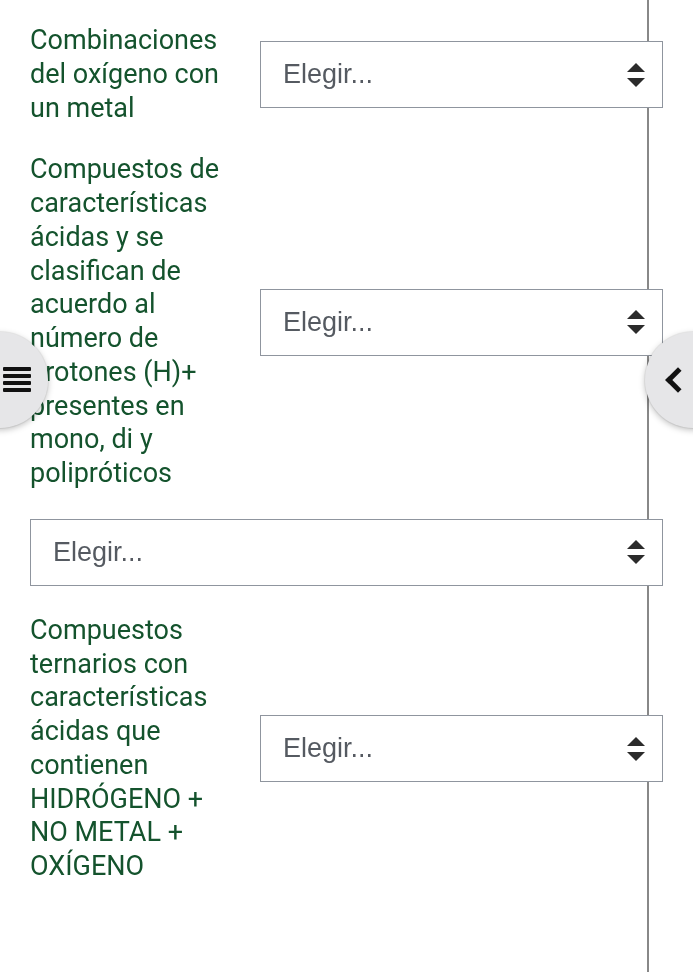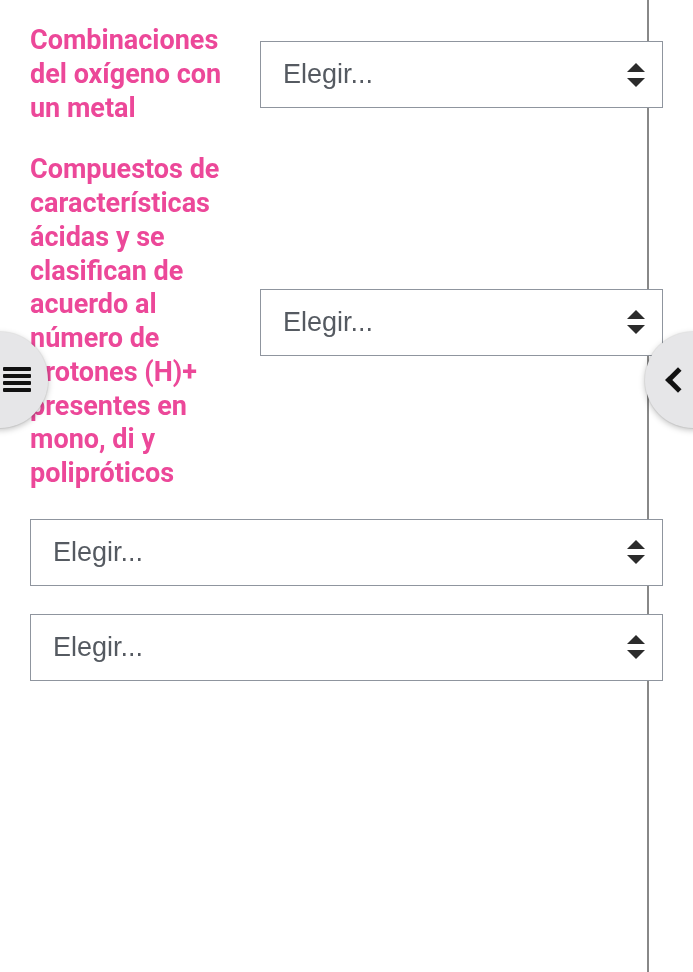--- a/index.html
+++ b/index.html
@@ -33,22 +33,22 @@
     display: flex;
     align-items: center;
     gap: 16px;
     margin-bottom: 28px;
   }
 
   .label {
     flex: 0 0 214px;
     font-size: 27px;
     line-height: 1.25;
-    color: #ec4899;
-    font-weight: 700;
+    color: #14532d;
+    font-weight: 400;
   }
 
   .select-wrap {
     flex: 1 1 auto;
     position: relative;
   }
 
   .select {
     width: 100%;
     height: 67px;
@@ -167,20 +167,21 @@
   <div class="row">
     <div class="select-wrap">
       <button class="select">
         <span>Elegir...</span>
       </button>
       <span class="select-caret"></span>
     </div>
   </div>
 
   <div class="row">
+    <div class="label">Compuestos ternarios con características ácidas que contienen HIDRÓGENO + NO METAL + OXÍGENO</div>
     <div class="select-wrap">
       <button class="select">
         <span>Elegir...</span>
       </button>
       <span class="select-caret"></span>
     </div>
   </div>
 
 </div>
 

